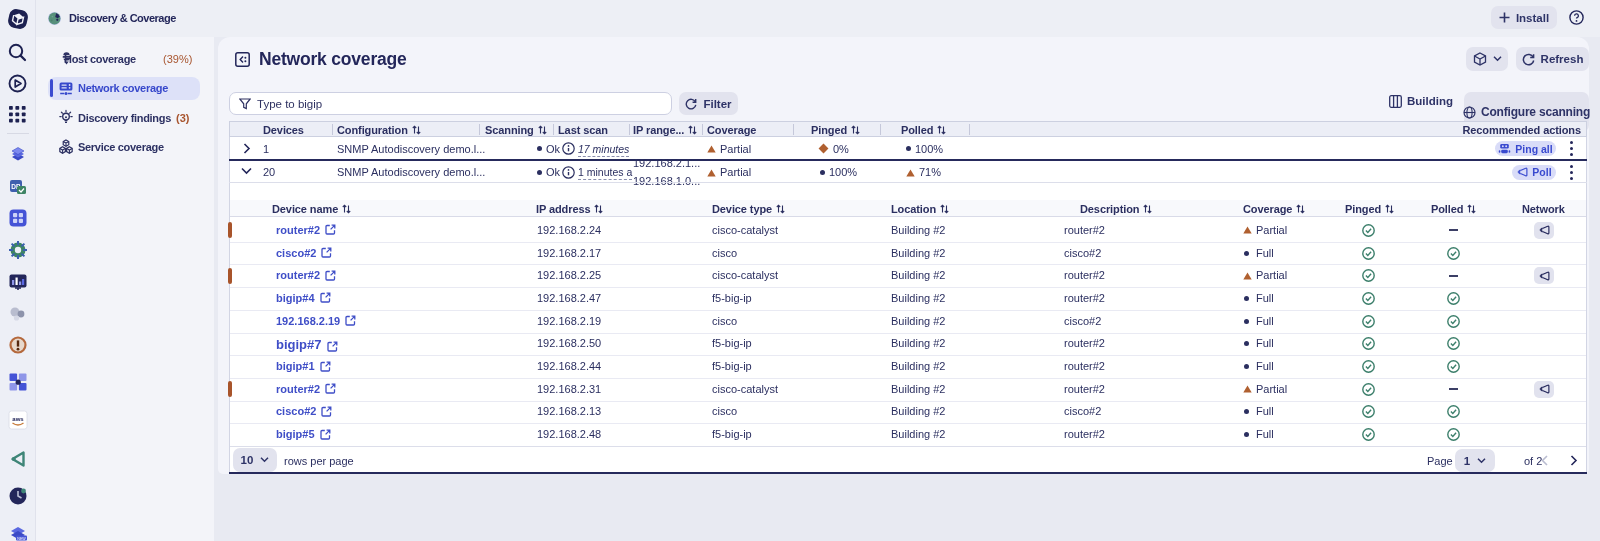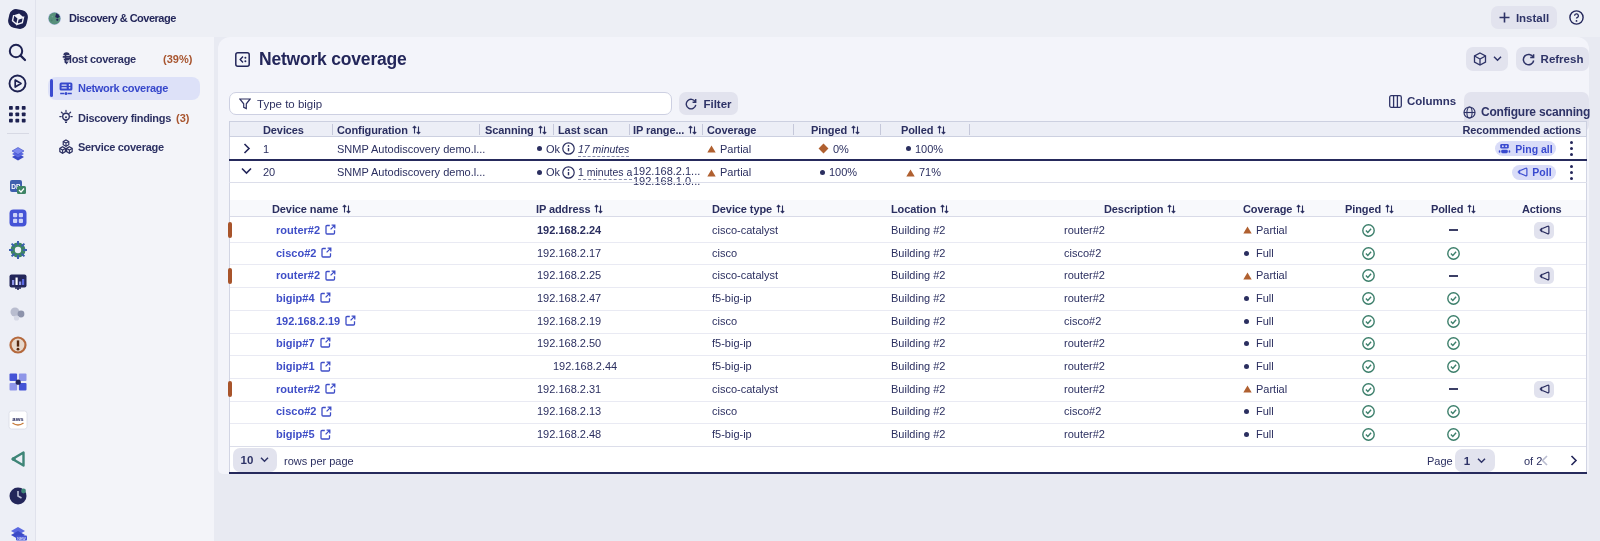--- a/index.html
+++ b/index.html
@@ -133,21 +133,21 @@
     <circle cx="7.5" cy="10.9" r="0.9" fill="#23265a"></circle>
   </svg>
 <div class="abs" style="left:36px;top:37px;width:178px;height:504px;background:#f3f4f9;"></div>
 <svg class="abs" style="left:59px;top:51px;" width="15" height="15" viewBox="0 0 16 16">
 <path d="M4.6 4.4 a3.4 3.2 0 0 1 6.8 0 Z" fill="#2d3163"></path>
 <rect x="3.9" y="5.3" width="8.2" height="2" rx="0.6" fill="#2d3163"></rect>
 <path d="M4.6 8.2 h6.8 l-1.2 2 h-4.4 Z" fill="#2d3163"></path>
 <path d="M5.6 11.1 h4.8 L8 14.4 Z" fill="#2d3163"></path>
   </svg>
 <div class="abs side" style="left:64px;top:53px;">Host coverage</div>
-<div class="abs" style="left:163px;top:53px;font-size:11px;font-weight:700;color:#a8552f;">(39%)</div>
+<div class="abs" style="left:163px;top:53px;font-size:11px;font-weight:400;color:#a8552f;">(39%)</div>
 <div class="abs" style="left:48px;top:76.5px;width:152px;height:23px;background:#dde1f8;border-radius:8px;"></div>
 <div class="abs" style="left:50px;top:79px;width:2.5px;height:18px;background:#3b4bd0;border-radius:2px;"></div>
 <svg class="abs" style="left:58px;top:80px;" width="16" height="16" viewBox="0 0 16 16">
 <rect x="1.6" y="2.6" width="12.8" height="8" rx="1.5" fill="#3748cb"></rect>
 <rect x="3.4" y="4.4" width="5.4" height="1.3" rx="0.6" fill="#dde1f8"></rect>
 <circle cx="11.6" cy="5" r="0.9" fill="#dde1f8"></circle>
 <rect x="3.4" y="7.2" width="5.4" height="1.3" rx="0.6" fill="#dde1f8"></rect>
 <circle cx="11.6" cy="7.8" r="0.9" fill="#dde1f8"></circle>
 <path d="M2.2 13.4 H6.2 M9.8 13.4 H13.8" stroke="#3748cb" stroke-width="1.5"></path>
 <circle cx="8" cy="13.4" r="1.5" fill="#3748cb"></circle>
@@ -199,21 +199,21 @@
 <div class="abs" style="left:257px;top:98px;font-size:11.5px;color:#2e3161;">Type to bigip</div>
 <div class="abs btn" style="left:679px;top:92px;width:59px;height:23px;font-size:11.5px;">
 <svg width="12" height="12" viewBox="0 0 13 13" style="margin-right:6px;">
       <path d="M11.2 4.2 A5.2 5.2 0 1 0 11.7 7.5" fill="none" stroke="#2e3367" stroke-width="1.5"></path>
       <path d="M11.6 1.2 V4.6 H8.2" fill="none" stroke="#2e3367" stroke-width="1.5"></path>
     </svg>Filter</div>
 <svg class="abs" style="left:1389px;top:94.5px;" width="13" height="13" viewBox="0 0 13 13">
     <rect x="0.7" y="0.7" width="11.6" height="11.6" rx="1.5" fill="none" stroke="#2e3367" stroke-width="1.3"></rect>
     <path d="M4.6 0.7 V12.3 M8.4 0.7 V12.3" stroke="#2e3367" stroke-width="1.3"></path>
   </svg>
-<div class="abs" style="left:1407px;top:95px;font-size:11.5px;font-weight:700;color:#2e3367;">Columns</div>
+<div class="abs" style="left:1407px;top:95px;font-size:11.5px;font-weight:700;color:#2e3367;">Building</div>
 <div class="abs btn" style="left:1464px;top:92px;width:125px;height:40px;font-size:12px;letter-spacing:-0.2px;">
 <svg width="13" height="13" viewBox="0 0 13 13" style="margin-right:5px;flex-shrink:0;">
       <circle cx="6.5" cy="6.5" r="5.5" fill="none" stroke="#2e3367" stroke-width="1.2"></circle>
       <ellipse cx="6.5" cy="6.5" rx="2.6" ry="5.5" fill="none" stroke="#2e3367" stroke-width="1.1"></ellipse>
       <path d="M1 6.5 H12" stroke="#2e3367" stroke-width="1.1"></path>
     </svg>Configure scanning</div>
 <div class="abs" style="left:229px;top:121px;width:1358px;height:353px;background:#fff;border:1px solid #d2d5e4;"></div>
 <div class="abs" style="left:229px;top:121px;width:1358px;height:16px;background:#eceef6;border:1px solid #ccd0e0;"></div>
 <div class="abs" style="left:332px;top:124px;width:1px;height:11px;background:#c5c8da;"></div>
 <div class="abs" style="left:479px;top:124px;width:1px;height:11px;background:#c5c8da;"></div>
@@ -289,21 +289,21 @@
 <div class="abs cell" style="left:263px;top:165.5px;">20</div>
 <div class="abs cell" style="left:337px;top:165.5px;">SNMP Autodiscovery demo.l...</div>
 <div class="abs" style="left:537px;top:169.5px;width:5px;height:5px;border-radius:50%;background:#2b2f60;"></div>
 <div class="abs cell" style="left:546px;top:165.5px;">Ok</div>
 <svg class="abs" style="left:562px;top:165.5px;" width="13" height="13" viewBox="0 0 13 13">
     <circle cx="6.5" cy="6.5" r="5.7" fill="none" stroke="#2b2f60" stroke-width="1.2"></circle>
     <path d="M6.5 6 V9.3" stroke="#2b2f60" stroke-width="1.4"></path>
     <circle cx="6.5" cy="3.9" r="0.85" fill="#2b2f60"></circle>
   </svg>
 <div class="abs" style="left:578px;top:166.0px;font-size:10.5px;color:#2b2f60;border-bottom:1px dashed #8b8fae;padding-bottom:1px;white-space:nowrap;">1 minutes a</div>
-<div class="abs cell" style="left:633px;top:165px;text-align:center;">192.168.2.1...</div>
+<div class="abs cell" style="left:633px;top:157px;text-align:center;">192.168.2.1...</div>
 <svg class="abs" style="left:707px;top:168.5px;" width="9" height="8" viewBox="0 0 9 8">
     <path d="M4.5 0.5 L8.7 7.5 H0.3 Z" fill="#b06030"></path>
   </svg>
 <div class="abs cell" style="left:720px;top:165.5px;">Partial</div>
 <div class="abs" style="left:820px;top:169.5px;width:5px;height:5px;border-radius:50%;background:#2b2f60;"></div>
 <div class="abs cell" style="left:829px;top:165.5px;">100%</div>
 <svg class="abs" style="left:906px;top:168.5px;" width="9" height="8" viewBox="0 0 9 8">
     <path d="M4.5 0.5 L8.7 7.5 H0.3 Z" fill="#b06030"></path>
   </svg>
 <div class="abs cell" style="left:919px;top:165.5px;">71%</div>
@@ -329,43 +329,43 @@
       <path d="M6.5 1.5 V8.8 M4.8 7 L6.5 8.8 L8.2 7" fill="none" stroke="#2b2f60" stroke-width="1.1"></path>
     </svg></div>
 <div class="abs hdrtxt" style="left:712px;top:202.5px;display:flex;align-items:center;">Device type<svg class="sort" width="9" height="10" viewBox="0 0 9 10">
       <path d="M2.5 8.5 V1.2 M0.8 3 L2.5 1.2 L4.2 3" fill="none" stroke="#2b2f60" stroke-width="1.1"></path>
       <path d="M6.5 1.5 V8.8 M4.8 7 L6.5 8.8 L8.2 7" fill="none" stroke="#2b2f60" stroke-width="1.1"></path>
     </svg></div>
 <div class="abs hdrtxt" style="left:891px;top:202.5px;display:flex;align-items:center;">Location<svg class="sort" width="9" height="10" viewBox="0 0 9 10">
       <path d="M2.5 8.5 V1.2 M0.8 3 L2.5 1.2 L4.2 3" fill="none" stroke="#2b2f60" stroke-width="1.1"></path>
       <path d="M6.5 1.5 V8.8 M4.8 7 L6.5 8.8 L8.2 7" fill="none" stroke="#2b2f60" stroke-width="1.1"></path>
     </svg></div>
-<div class="abs hdrtxt" style="left:1104px;top:202.5px;display:flex;align-items:center;">Description<svg class="sort" width="9" height="10" viewBox="0 0 9 10">
+<div class="abs hdrtxt" style="left:1080px;top:202.5px;display:flex;align-items:center;">Description<svg class="sort" width="9" height="10" viewBox="0 0 9 10">
       <path d="M2.5 8.5 V1.2 M0.8 3 L2.5 1.2 L4.2 3" fill="none" stroke="#2b2f60" stroke-width="1.1"></path>
       <path d="M6.5 1.5 V8.8 M4.8 7 L6.5 8.8 L8.2 7" fill="none" stroke="#2b2f60" stroke-width="1.1"></path>
     </svg></div>
 <div class="abs hdrtxt" style="left:1243px;top:202.5px;display:flex;align-items:center;">Coverage<svg class="sort" width="9" height="10" viewBox="0 0 9 10">
       <path d="M2.5 8.5 V1.2 M0.8 3 L2.5 1.2 L4.2 3" fill="none" stroke="#2b2f60" stroke-width="1.1"></path>
       <path d="M6.5 1.5 V8.8 M4.8 7 L6.5 8.8 L8.2 7" fill="none" stroke="#2b2f60" stroke-width="1.1"></path>
     </svg></div>
 <div class="abs hdrtxt" style="left:1345px;top:202.5px;display:flex;align-items:center;">Pinged<svg class="sort" width="9" height="10" viewBox="0 0 9 10">
       <path d="M2.5 8.5 V1.2 M0.8 3 L2.5 1.2 L4.2 3" fill="none" stroke="#2b2f60" stroke-width="1.1"></path>
       <path d="M6.5 1.5 V8.8 M4.8 7 L6.5 8.8 L8.2 7" fill="none" stroke="#2b2f60" stroke-width="1.1"></path>
     </svg></div>
 <div class="abs hdrtxt" style="left:1431px;top:202.5px;display:flex;align-items:center;">Polled<svg class="sort" width="9" height="10" viewBox="0 0 9 10">
       <path d="M2.5 8.5 V1.2 M0.8 3 L2.5 1.2 L4.2 3" fill="none" stroke="#2b2f60" stroke-width="1.1"></path>
       <path d="M6.5 1.5 V8.8 M4.8 7 L6.5 8.8 L8.2 7" fill="none" stroke="#2b2f60" stroke-width="1.1"></path>
     </svg></div>
-<div class="abs hdrtxt" style="left:1522px;top:202.5px;">Actions</div>
+<div class="abs hdrtxt" style="left:1522px;top:202.5px;">Network</div>
 <div class="abs" style="left:227.5px;top:222.35px;width:4.5px;height:16px;background:#a8542b;border-radius:2px;"></div>
 <div class="abs" style="left:276px;top:223.85px;display:flex;align-items:center;font-size:11px;font-weight:700;color:#3f4ec7;white-space:nowrap;">router#2<svg width="11" height="11" viewBox="0 0 11 11" style="margin-left:5px;">
       <path d="M9.5 6.2 V9 a1 1 0 0 1 -1 1 H2 a1 1 0 0 1 -1 -1 V2.5 a1 1 0 0 1 1 -1 H4.8" fill="none" stroke="#3f4ec7" stroke-width="1.3"></path>
       <path d="M6.6 1.2 H9.8 V4.4 M9.6 1.4 L5.6 5.4" fill="none" stroke="#3f4ec7" stroke-width="1.3"></path>
     </svg></div>
-<div class="abs cell" style="left:537px;top:223.85px;font-weight:bold;">192.168.2.24</div>
+<div class="abs cell" style="left:537px;top:223.85px;">192.168.2.24</div>
 <div class="abs cell" style="left:712px;top:223.85px;">cisco-catalyst</div>
 <div class="abs cell" style="left:891px;top:223.85px;">Building #2</div>
 <div class="abs cell" style="left:1064px;top:223.85px;">router#2</div>
 <svg class="abs" style="left:1243px;top:226.35px;" width="9" height="8" viewBox="0 0 9 8">
     <path d="M4.5 0.5 L8.7 7.5 H0.3 Z" fill="#b06030"></path>
   </svg>
 <div class="abs cell" style="left:1256px;top:223.85px;">Partial</div>
 <svg class="abs" style="left:1362px;top:223.85px;" width="13" height="13" viewBox="0 0 13 13">
     <circle cx="6.5" cy="6.5" r="5.7" fill="none" stroke="#3c7f6b" stroke-width="1.4"></circle>
     <path d="M3.9 6.6 L5.8 8.4 L9.1 4.7" fill="none" stroke="#3c7f6b" stroke-width="1.4"></path>
@@ -453,21 +453,21 @@
 <div class="abs cell" style="left:1256px;top:314.65000000000003px;">Full</div>
 <svg class="abs" style="left:1362px;top:314.65000000000003px;" width="13" height="13" viewBox="0 0 13 13">
     <circle cx="6.5" cy="6.5" r="5.7" fill="none" stroke="#3c7f6b" stroke-width="1.4"></circle>
     <path d="M3.9 6.6 L5.8 8.4 L9.1 4.7" fill="none" stroke="#3c7f6b" stroke-width="1.4"></path>
   </svg>
 <svg class="abs" style="left:1447px;top:314.65000000000003px;" width="13" height="13" viewBox="0 0 13 13">
     <circle cx="6.5" cy="6.5" r="5.7" fill="none" stroke="#3c7f6b" stroke-width="1.4"></circle>
     <path d="M3.9 6.6 L5.8 8.4 L9.1 4.7" fill="none" stroke="#3c7f6b" stroke-width="1.4"></path>
   </svg>
 <div class="abs" style="left:230px;top:332.5px;width:1356px;height:1px;background:#e9eaf3;"></div>
-<div class="abs" style="left:276px;top:337.35px;display:flex;align-items:flex-start;font-size:11px;font-weight:700;color:#3f4ec7;white-space:nowrap;">bigip#7<svg width="11" height="11" viewBox="0 0 11 11" style="margin-left:5px;">
+<div class="abs" style="left:276px;top:337.35px;display:flex;align-items:flex-end;font-size:13px;font-weight:700;color:#3f4ec7;white-space:nowrap;">bigip#7<svg width="11" height="11" viewBox="0 0 11 11" style="margin-left:5px;">
       <path d="M9.5 6.2 V9 a1 1 0 0 1 -1 1 H2 a1 1 0 0 1 -1 -1 V2.5 a1 1 0 0 1 1 -1 H4.8" fill="none" stroke="#3f4ec7" stroke-width="1.3"></path>
       <path d="M6.6 1.2 H9.8 V4.4 M9.6 1.4 L5.6 5.4" fill="none" stroke="#3f4ec7" stroke-width="1.3"></path>
     </svg></div>
 <div class="abs cell" style="left:537px;top:337.35px;">192.168.2.50</div>
 <div class="abs cell" style="left:712px;top:337.35px;">f5-big-ip</div>
 <div class="abs cell" style="left:891px;top:337.35px;">Building #2</div>
 <div class="abs cell" style="left:1064px;top:337.35px;">router#2</div>
 <div class="abs" style="left:1244px;top:341.35px;width:5px;height:5px;border-radius:50%;background:#2b2f60;"></div>
 <div class="abs cell" style="left:1256px;top:337.35px;">Full</div>
 <svg class="abs" style="left:1362px;top:337.35px;" width="13" height="13" viewBox="0 0 13 13">
@@ -476,21 +476,21 @@
   </svg>
 <svg class="abs" style="left:1447px;top:337.35px;" width="13" height="13" viewBox="0 0 13 13">
     <circle cx="6.5" cy="6.5" r="5.7" fill="none" stroke="#3c7f6b" stroke-width="1.4"></circle>
     <path d="M3.9 6.6 L5.8 8.4 L9.1 4.7" fill="none" stroke="#3c7f6b" stroke-width="1.4"></path>
   </svg>
 <div class="abs" style="left:230px;top:355.2px;width:1356px;height:1px;background:#e9eaf3;"></div>
 <div class="abs" style="left:276px;top:360.05px;display:flex;align-items:center;font-size:11px;font-weight:700;color:#3f4ec7;white-space:nowrap;">bigip#1<svg width="11" height="11" viewBox="0 0 11 11" style="margin-left:5px;">
       <path d="M9.5 6.2 V9 a1 1 0 0 1 -1 1 H2 a1 1 0 0 1 -1 -1 V2.5 a1 1 0 0 1 1 -1 H4.8" fill="none" stroke="#3f4ec7" stroke-width="1.3"></path>
       <path d="M6.6 1.2 H9.8 V4.4 M9.6 1.4 L5.6 5.4" fill="none" stroke="#3f4ec7" stroke-width="1.3"></path>
     </svg></div>
-<div class="abs cell" style="left:537px;top:360.05px;margin-left:16px;">192.168.2.44</div>
+<div class="abs cell" style="left:537px;top:360.05px;">192.168.2.44</div>
 <div class="abs cell" style="left:712px;top:360.05px;">f5-big-ip</div>
 <div class="abs cell" style="left:891px;top:360.05px;">Building #2</div>
 <div class="abs cell" style="left:1064px;top:360.05px;">router#2</div>
 <div class="abs" style="left:1244px;top:364.05px;width:5px;height:5px;border-radius:50%;background:#2b2f60;"></div>
 <div class="abs cell" style="left:1256px;top:360.05px;">Full</div>
 <svg class="abs" style="left:1362px;top:360.05px;" width="13" height="13" viewBox="0 0 13 13">
     <circle cx="6.5" cy="6.5" r="5.7" fill="none" stroke="#3c7f6b" stroke-width="1.4"></circle>
     <path d="M3.9 6.6 L5.8 8.4 L9.1 4.7" fill="none" stroke="#3c7f6b" stroke-width="1.4"></path>
   </svg>
 <svg class="abs" style="left:1447px;top:360.05px;" width="13" height="13" viewBox="0 0 13 13">

